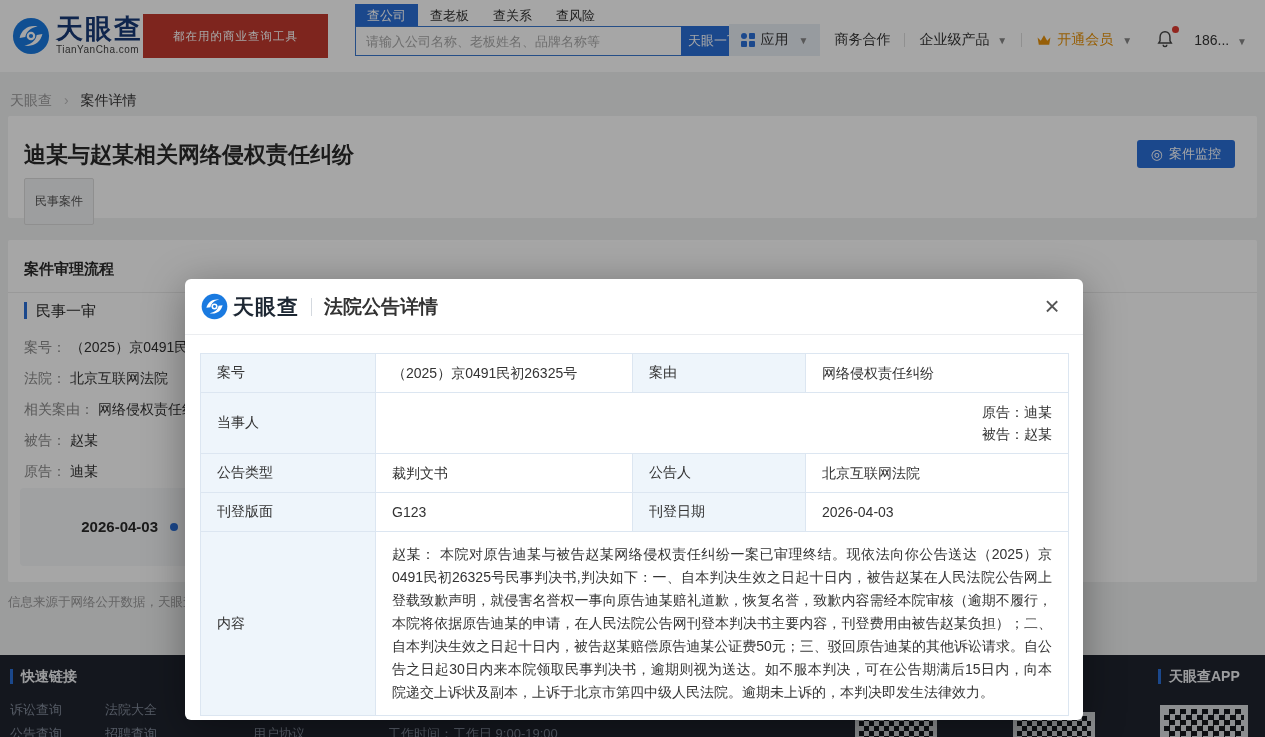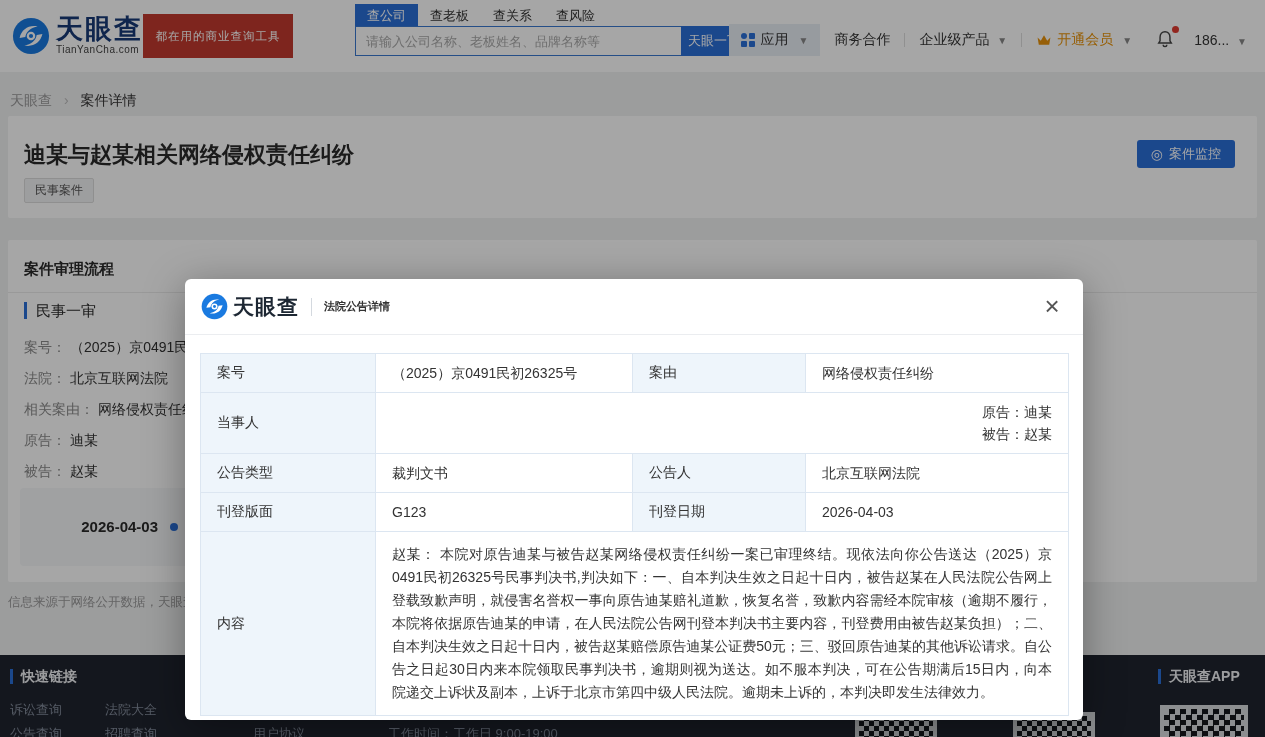--- a/index.html
+++ b/index.html
@@ -7,21 +7,21 @@
   body { font-family:"Liberation Sans","DejaVu Sans",sans-serif; background:#f0f1f2; position:relative; }
   .page { position:absolute; inset:0; }
 
   
   .topbar { position:absolute; left:0; top:0; width:1265px; height:72px; background:#fff; }
   .logo { position:absolute; left:12px; top:14px; display:flex; align-items:flex-start; cursor:pointer; }
   .logo-icon { width:38px; height:38px; margin-top:3px; }
   .logo-txt { margin-left:6px; }
   .logo-name { font-size:27px; font-weight:bold; color:#173a77; letter-spacing:2px; line-height:30px; }
   .logo-dom { font-size:10px; color:#444; letter-spacing:.5px; }
-  .slogan { position:absolute; left:143px; top:14px; width:150px; height:44px; background:#c23a2e; color:#fff;
+  .slogan { position:absolute; left:143px; top:14px; width:185px; height:44px; background:#c23a2e; color:#fff;
             font-size:11.5px; line-height:16px; display:flex; flex-direction:column; justify-content:center;
             align-items:center; text-align:center; padding:0 4px; letter-spacing:1px; }
 
   .search-tabs { position:absolute; left:355px; top:4px; display:flex; font-size:13px; }
   .stab { padding:3px 12px 4px; color:#333; cursor:pointer; }
   .stab.active { background:#2a6fd8; color:#fff; }
   .search-input { position:absolute; left:355px; top:26px; width:326px; height:30px; border:1px solid #3a78cf;
                   border-right:none; padding:0 10px; font-size:13px; color:#333; outline:none; }
   .search-input::placeholder { color:#a9a9a9; }
   .search-btn { position:absolute; left:681px; top:26px; width:66px; height:30px; background:#2a6fd8; color:#fff;
@@ -44,21 +44,21 @@
   
   .breadcrumb { position:absolute; left:10px; top:92px; font-size:14px; }
   .bc-home { color:#999; cursor:pointer; }
   .bc-sep { color:#bbb; margin:0 8px; }
   .bc-cur { color:#333; }
 
   
   .title-card { position:absolute; left:8px; top:116px; width:1249px; height:102px; background:#fff; border-radius:2px; }
   .case-title { position:absolute; left:16px; top:24px; font-size:22px; font-weight:bold; color:#2a2a2a; }
   .case-tag { position:absolute; left:16px; top:62px; font-size:12px; color:#555; background:#f2f3f5;
-              border:1px solid #dcdcdc; border-radius:2px; padding:3px 10px; }
+              border:1px solid #dcdcdc; border-radius:2px; padding:14px 10px; }
   .monitor-btn { position:absolute; right:22px; top:24px; height:28px; background:#2a6fd8; color:#fff; border:none;
                  border-radius:3px; font-size:13px; padding:0 14px; display:flex; align-items:center; gap:6px; cursor:pointer; }
   .monitor-ico { font-size:14px; }
 
   
   .case-card { position:absolute; left:8px; top:240px; width:1249px; height:342px; background:#fff; border-radius:2px; }
   .cc-head { position:absolute; left:16px; top:20px; font-size:15px; font-weight:bold; color:#2a2a2a; }
   .cc-divider { position:absolute; left:0; top:52px; width:100%; height:1px; background:#ececec; }
   .stage { position:absolute; left:16px; top:62px; font-size:15px; font-weight:normal; color:#2a2a2a;
            border-left:3px solid #2a6fd8; padding-left:9px; line-height:17px; }
@@ -84,21 +84,21 @@
   .qr.q3 { left:1160px; top:50px; width:88px; height:88px; background-size:11px 11px; }
 
   
   .overlay { position:absolute; inset:0; background:rgba(0,0,0,.35); z-index:10; }
   .modal { position:absolute; left:185px; top:279px; width:898px; height:441px; background:#fff; border-radius:6px;
            box-shadow:0 8px 40px rgba(0,0,0,.35); z-index:20; }
   .m-head { position:relative; height:56px; border-bottom:1px solid #ebedf0; display:flex; align-items:center; padding:0 16px; }
   .m-logo-icon { width:27px; height:27px; }
   .m-logo-name { font-size:21px; font-weight:bold; color:#1d2733; letter-spacing:1px; margin-left:5px; }
   .m-div { width:1px; height:18px; background:#d4d9df; margin:0 12px; }
-  .m-title { font-size:11px; font-weight:bold; color:#333; }
+  .m-title { font-size:19px; font-weight:bold; color:#333; }
   .m-close { position:absolute; right:16px; top:12px; width:30px; height:30px; border:none; background:transparent;
              font-size:26px; line-height:28px; color:#555; cursor:pointer; }
 
   .m-body { padding:18px 15px 0; }
   table.anns { border-collapse:collapse; width:868px; table-layout:fixed; font-size:14px; color:#333; }
   table.anns td { border:1px solid #dce6f1; vertical-align:middle; }
   td.lbl { background:#eef5fb; padding:0 16px; }
   td.val { background:#fff; padding:8px 16px; line-height:22px; }
   tr.r1 td, tr.r3 td, tr.r4 td { height:36px; }
   tr.r2 td { height:60px; }
@@ -199,24 +199,24 @@
       <div>
         <span class="f-label">案号：</span><span class="f-value">（2025）京0491民初26325号</span>
       </div>
       <div>
         <span class="f-label">法院：</span><span class="f-value">北京互联网法院</span>
       </div>
       <div>
         <span class="f-label">相关案由：</span><span class="f-value">网络侵权责任纠纷</span>
       </div>
       <div>
+        <span class="f-label">被告：</span><span class="f-value">赵某</span>
+      </div>
+      <div>
         <span class="f-label">原告：</span><span class="f-value">迪某</span>
-      </div>
-      <div>
-        <span class="f-label">被告：</span><span class="f-value">赵某</span>
       </div>
     </div>
     <div class="timeline-box">
       <div class="tl-date">2026-04-03</div>
       <div class="tl-dot"></div>
     </div>
   </div>
 
   <div class="disclaimer">信息来源于网络公开数据，天眼查</div>
 

